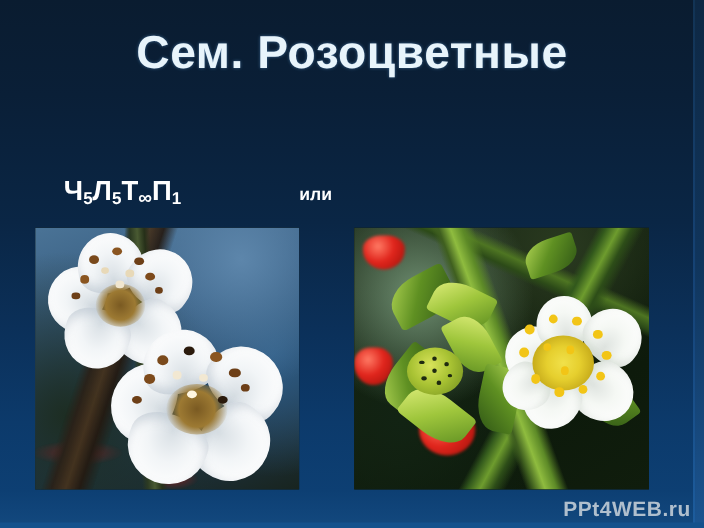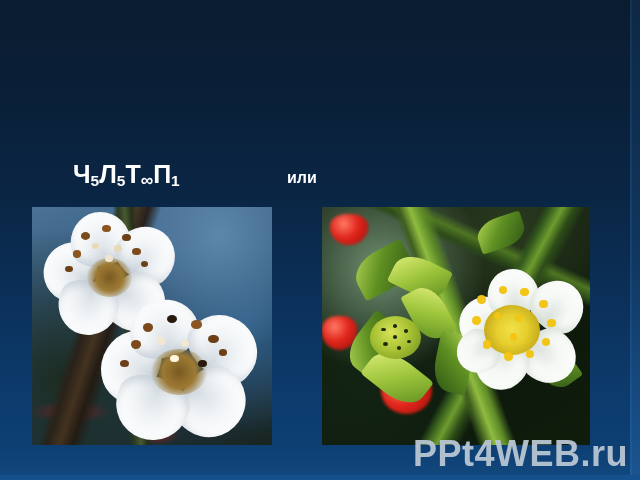--- a/index.html
+++ b/index.html
@@ -73,21 +73,21 @@
     font-weight: bold;
     color: #ffffff;
     text-decoration: underline;
     text-underline-offset: 4px;
     white-space: nowrap;
   }
 
   
   #formula-row {
     position: absolute;
-    left: 15px;
+    left: 0;
     top: 158px;
     width: 591px;
     height: 40px;
     text-decoration: underline;
   }
   .formula {
     position: absolute;
     font-size: 25px;
     font-weight: bold;
     color: #ffffff;
@@ -215,37 +215,38 @@
     border-radius: 50%;
     background: radial-gradient(circle at 42% 38%, #d8e35a 0%, #a8c233 46%, #6e8c1d 100%);
   }
   .dot { position: absolute; border-radius: 50%; background: #1f2a10; }
 
   
   #watermark {
     position: absolute;
     right: 12px;
     bottom: 5px;
-    font-size: 36px;
+    font-size: 19px;
     font-weight: bold;
     color: #b9c6d2;
     letter-spacing: 0.5px;
     white-space: nowrap;
     opacity: .95;
   }
 </style>
 </head>
 <body>
 
 <div id="slide">
 
   <div id="edge-right"></div>
   <div id="edge-right-line"></div>
   <div id="edge-bottom-line"></div>
 
+  <div id="title">Сем. Розоцветные</div>
 
 
   <div id="formula-row">
 
     <div class="formula" id="formula-left">
       <span>Ч</span><sub>5</sub><span>Л</span><sub>5</sub><span>Т</span><sub class="inf">∞</sub><span>П</span><sub>1</sub>
     </div>
 
     <div id="formula-or">или</div>
 

